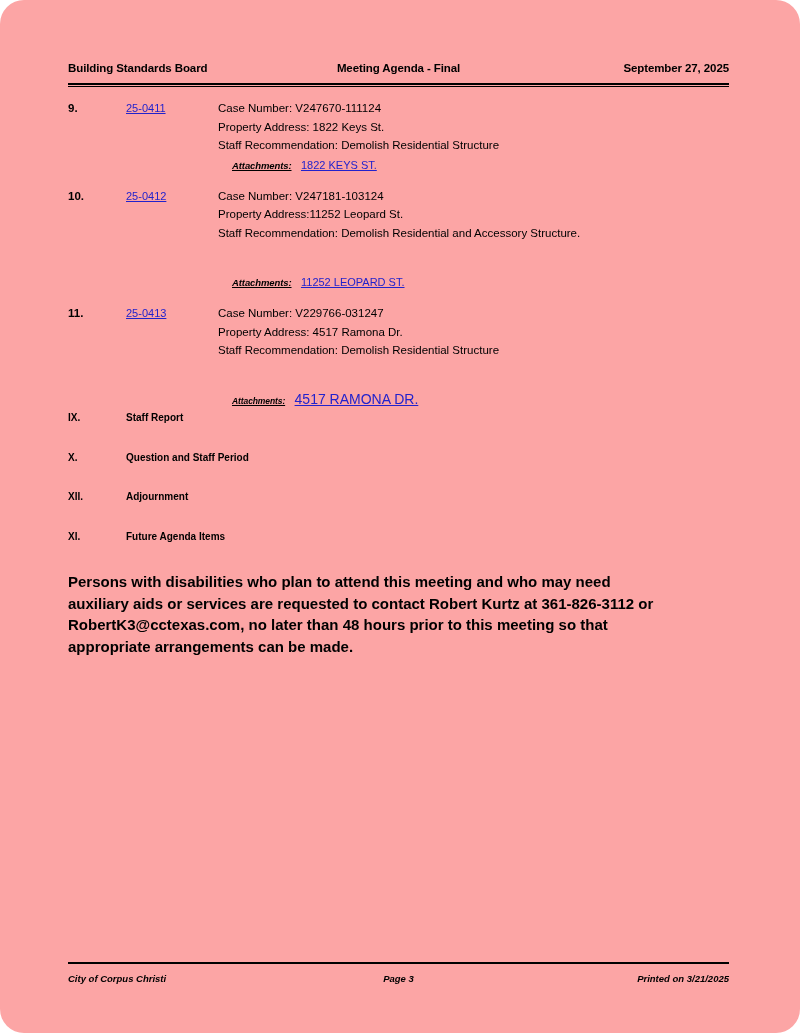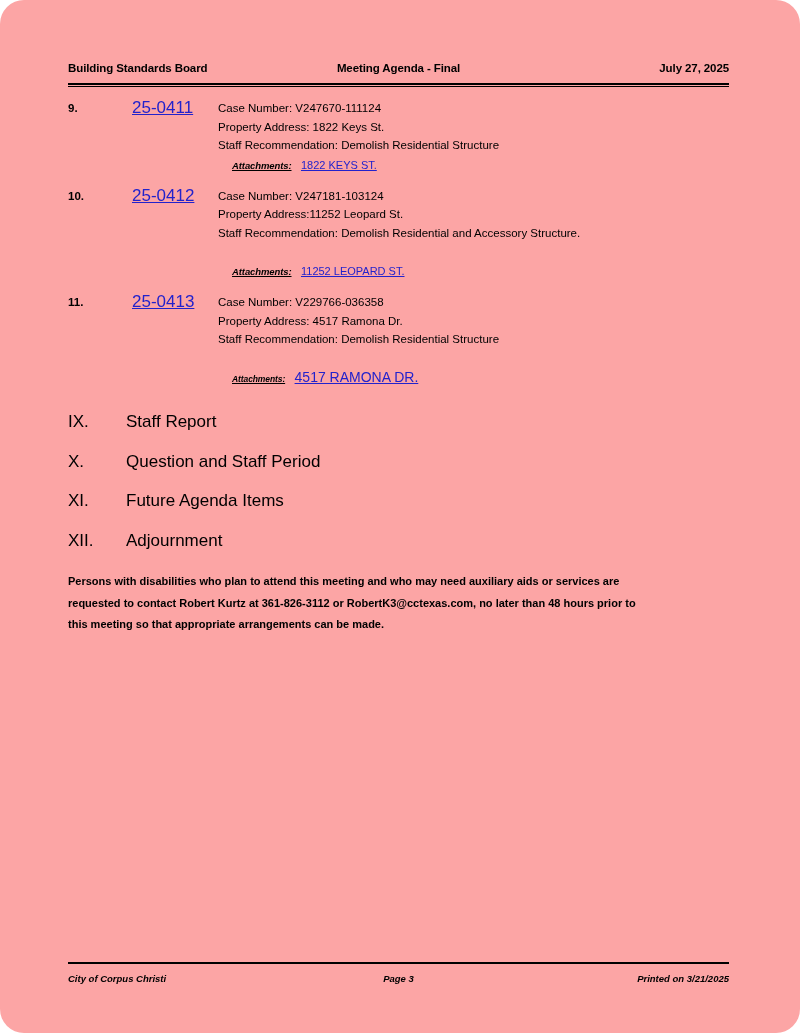--- a/index.html
+++ b/index.html
@@ -66,23 +66,23 @@
     position: absolute;
     left: 68px;
     top: 0;
     width: 46px;
     font-size: 11.5px;
     font-weight: bold;
     line-height: 18.5px;
   }
   .item-file {
     position: absolute;
-    left: 132px;
-    top: 0;
-    font-size: 17px;
+    left: 126px;
+    top: 0;
+    font-size: 11px;
     line-height: 18.5px;
   }
   .item-file a,
   .link {
     color: #2222CC;
     text-decoration: underline;
     cursor: pointer;
   }
   .item-body {
     margin-left: 218px;
@@ -92,21 +92,21 @@
     font-size: 11.5px;
     line-height: 18.5px;
     color: #000;
     white-space: pre-wrap;
   }
   .attach-row {
     display: block;
     margin-left: 14px;
     white-space: nowrap;
   }
-  .attach-row.gap-before { margin-top: 19px; }
+  .attach-row.gap-before { margin-top: 30px; }
   .attach-label {
     font-weight: bold;
     font-style: italic;
     text-decoration: underline;
     font-size: 9.5px;
     letter-spacing: -0.1px;
   }
   .attach-link {
     font-size: 11px;
     color: #2222CC;
@@ -120,42 +120,42 @@
   
   .sections {
     position: absolute;
     left: 0;
     top: 412px;
     width: 800px;
   }
   .section-row {
     position: relative;
     height: 39.5px;
-    font-size: 17px;
-    font-weight: normal;
+    font-size: 10px;
+    font-weight: bold;
     padding-left: 36px;
   }
   .section-num {
     position: absolute;
     left: 68px;
     top: 0;
   }
   .section-label {
     position: absolute;
     left: 126px;
     top: 0;
   }
 
   
   .notice {
     position: absolute;
     left: 68px;
     top: 571px;
     width: 590px;
-    font-size: 11px;
+    font-size: 15px;
     font-weight: bold;
     line-height: 21.5px;
   }
 
   
   .footer-rule {
     position: absolute;
     left: 68px;
     top: 962px;
     width: 661px;
@@ -176,21 +176,21 @@
   .page-footer .ft-right  { position: absolute; right: 0; top: 0; text-align: right; }
 </style>
 </head>
 <body>
 
 <div class="page">
 
   <div class="page-header">
     <span class="hdr-left">Building Standards Board</span>
     <span class="hdr-center">Meeting Agenda - Final</span>
-    <span class="hdr-right">July 27, 2025</span>
+    <span class="hdr-right">September 27, 2025</span>
   </div>
   <div class="header-rule"></div>
 
   <div class="items">
 
     <div class="item">
       <div class="item-num">9.</div>
       <div class="item-file">
         <a class="link">25-0411</a>
       </div>
@@ -220,21 +220,21 @@
         </div>
       </div>
     </div>
 
     <div class="item">
       <div class="item-num">11.</div>
       <div class="item-file">
         <a class="link">25-0413</a>
       </div>
       <div class="item-body">
-        <div class="line">Case Number: V229766-036358</div>
+        <div class="line">Case Number: V229766-031247</div>
         <div class="line">Property Address: 4517 Ramona Dr.</div>
         <div class="line">Staff Recommendation: Demolish Residential Structure</div>
         <div class="attach-row gap-before small">
           <span class="attach-label">Attachments:</span>
           <a class="attach-link">4517 RAMONA DR.</a>
         </div>
       </div>
     </div>
 
   </div>
@@ -242,26 +242,26 @@
   <div class="sections">
     <div class="section-row">
       <span class="section-num">IX.</span>
       <span class="section-label">Staff Report</span>
     </div>
     <div class="section-row">
       <span class="section-num">X.</span>
       <span class="section-label">Question and Staff Period</span>
     </div>
     <div class="section-row">
+      <span class="section-num">XII.</span>
+      <span class="section-label">Adjournment</span>
+    </div>
+    <div class="section-row">
       <span class="section-num">XI.</span>
       <span class="section-label">Future Agenda Items</span>
-    </div>
-    <div class="section-row">
-      <span class="section-num">XII.</span>
-      <span class="section-label">Adjournment</span>
     </div>
   </div>
 
   <div class="notice">Persons with disabilities who plan to attend this meeting and who may need auxiliary aids or services are requested to contact Robert Kurtz at 361-826-3112 or RobertK3@cctexas.com, no later than 48 hours prior to this meeting so that appropriate arrangements can be made.</div>
 
   <div class="footer-rule"></div>
   <div class="page-footer">
     <span class="ft-left">City of Corpus Christi</span>
     <span class="ft-center">Page 3</span>
     <span class="ft-right">Printed on 3/21/2025</span>

